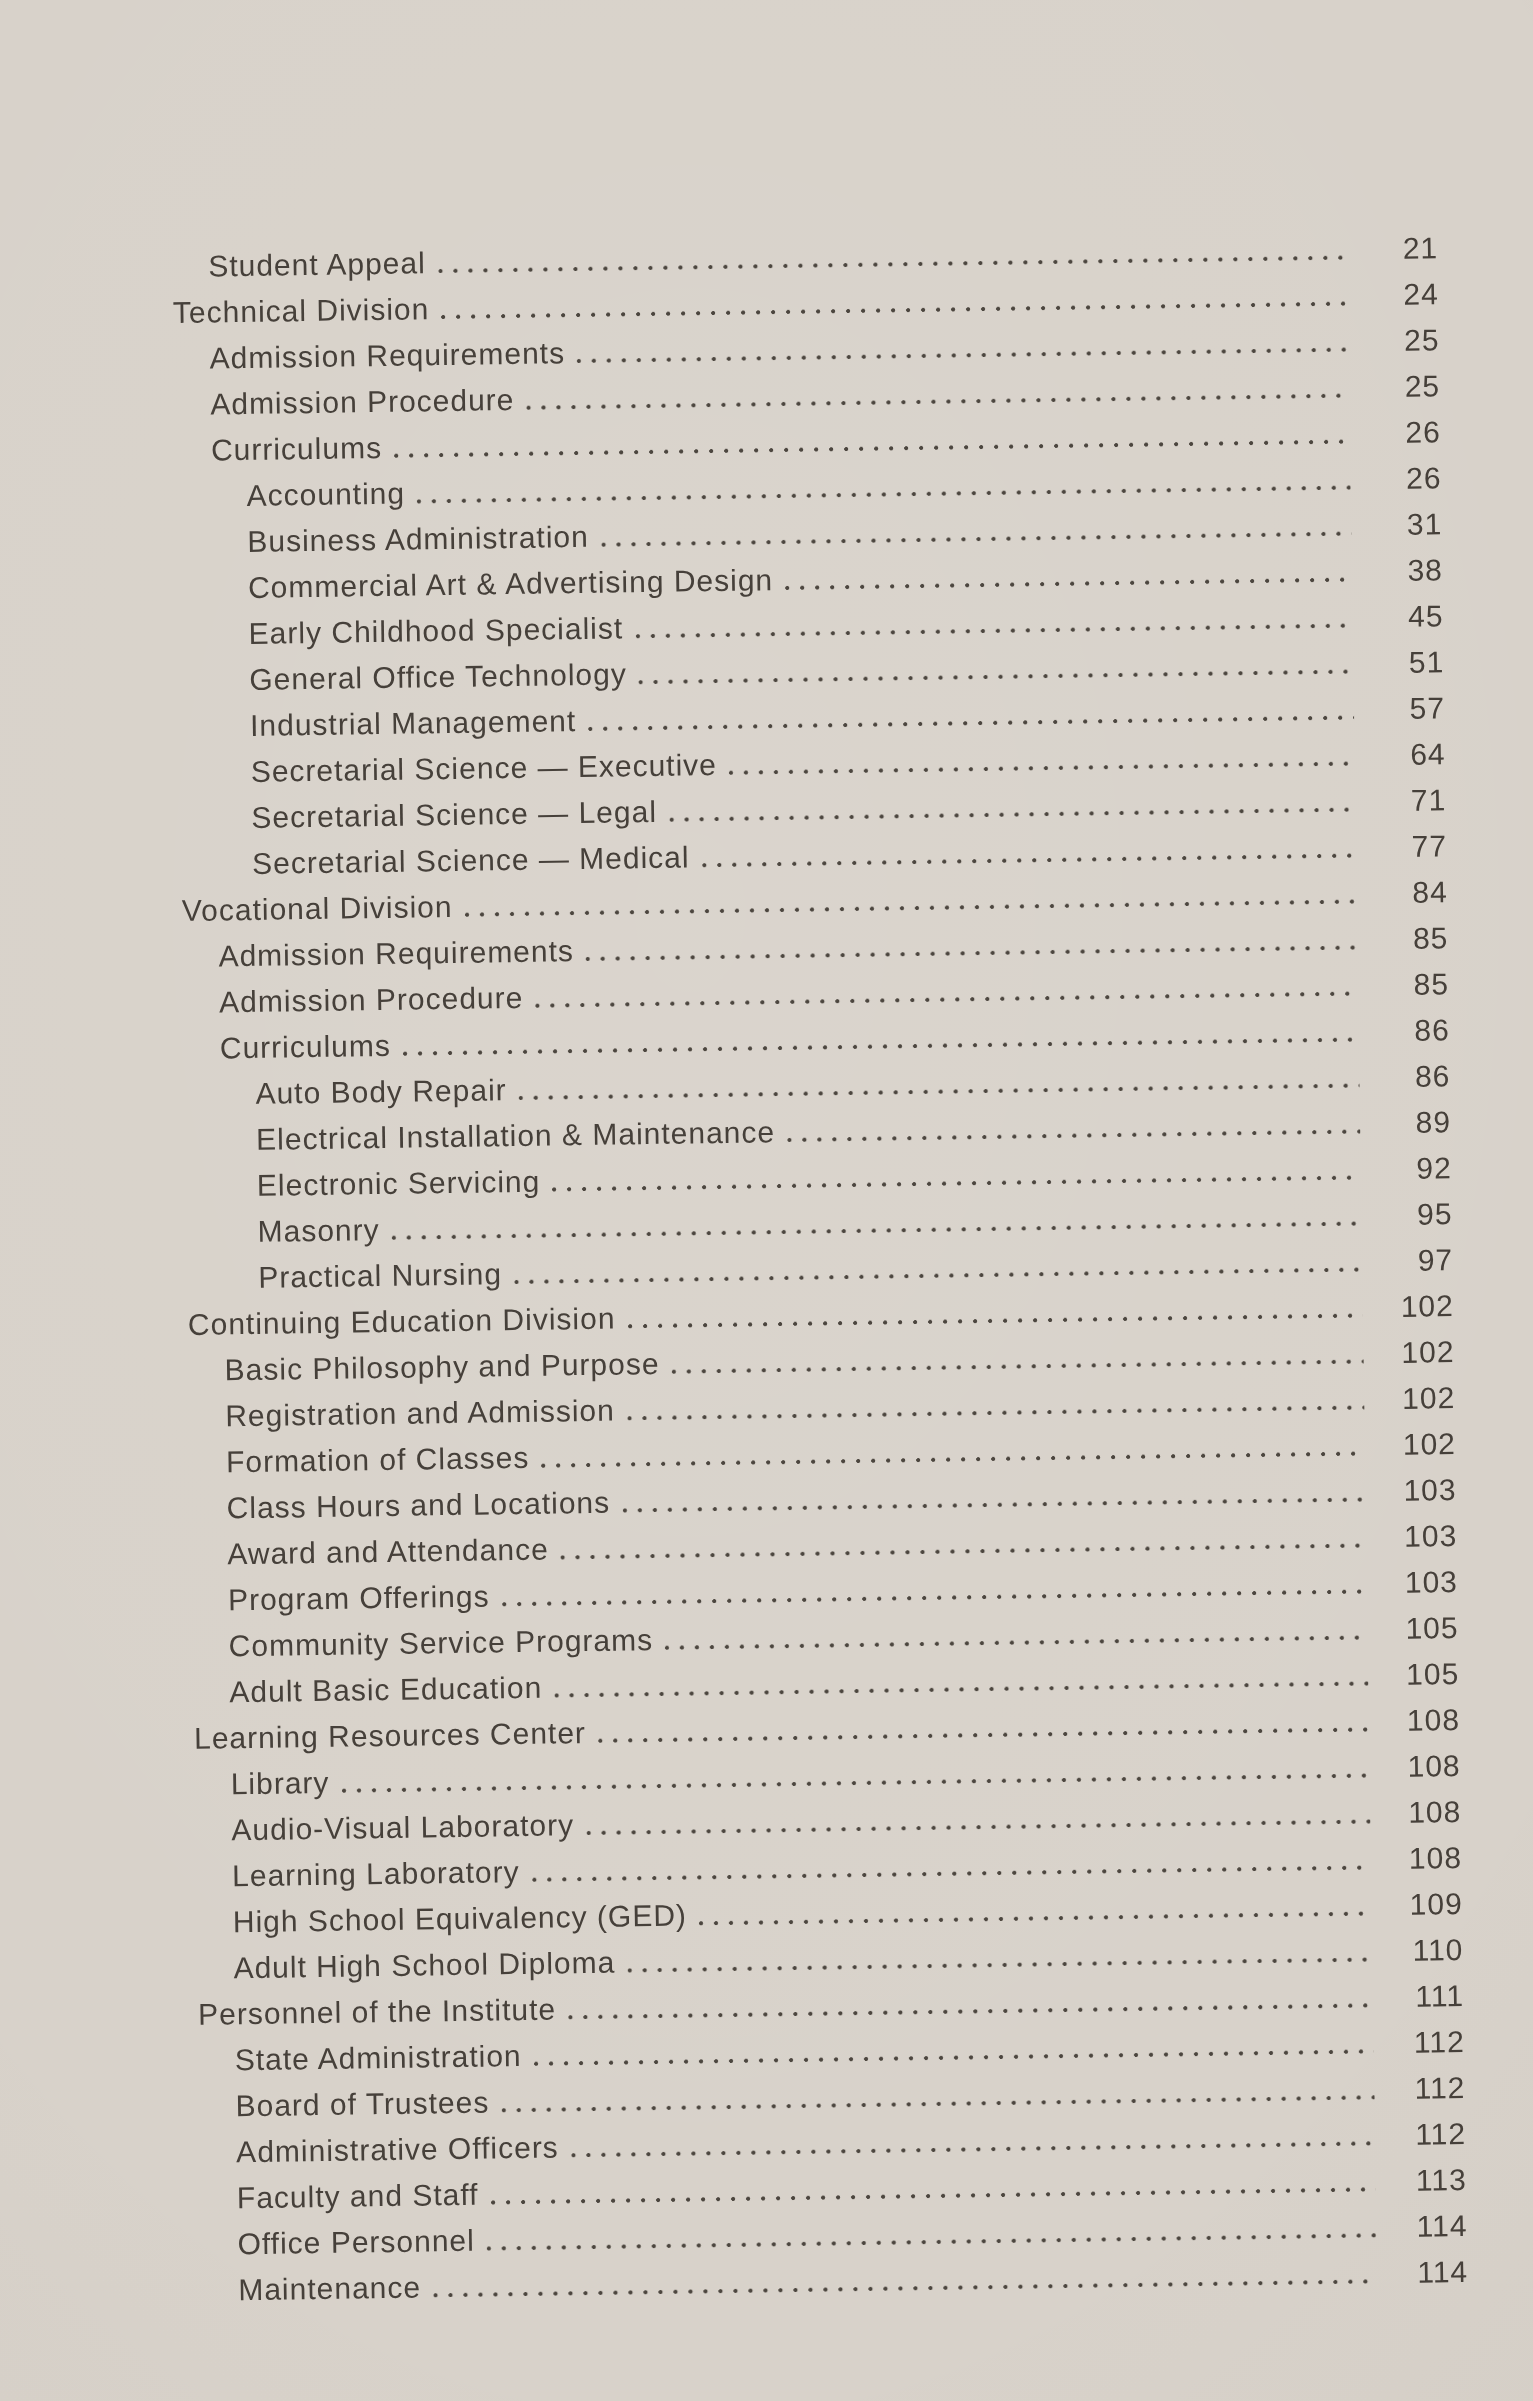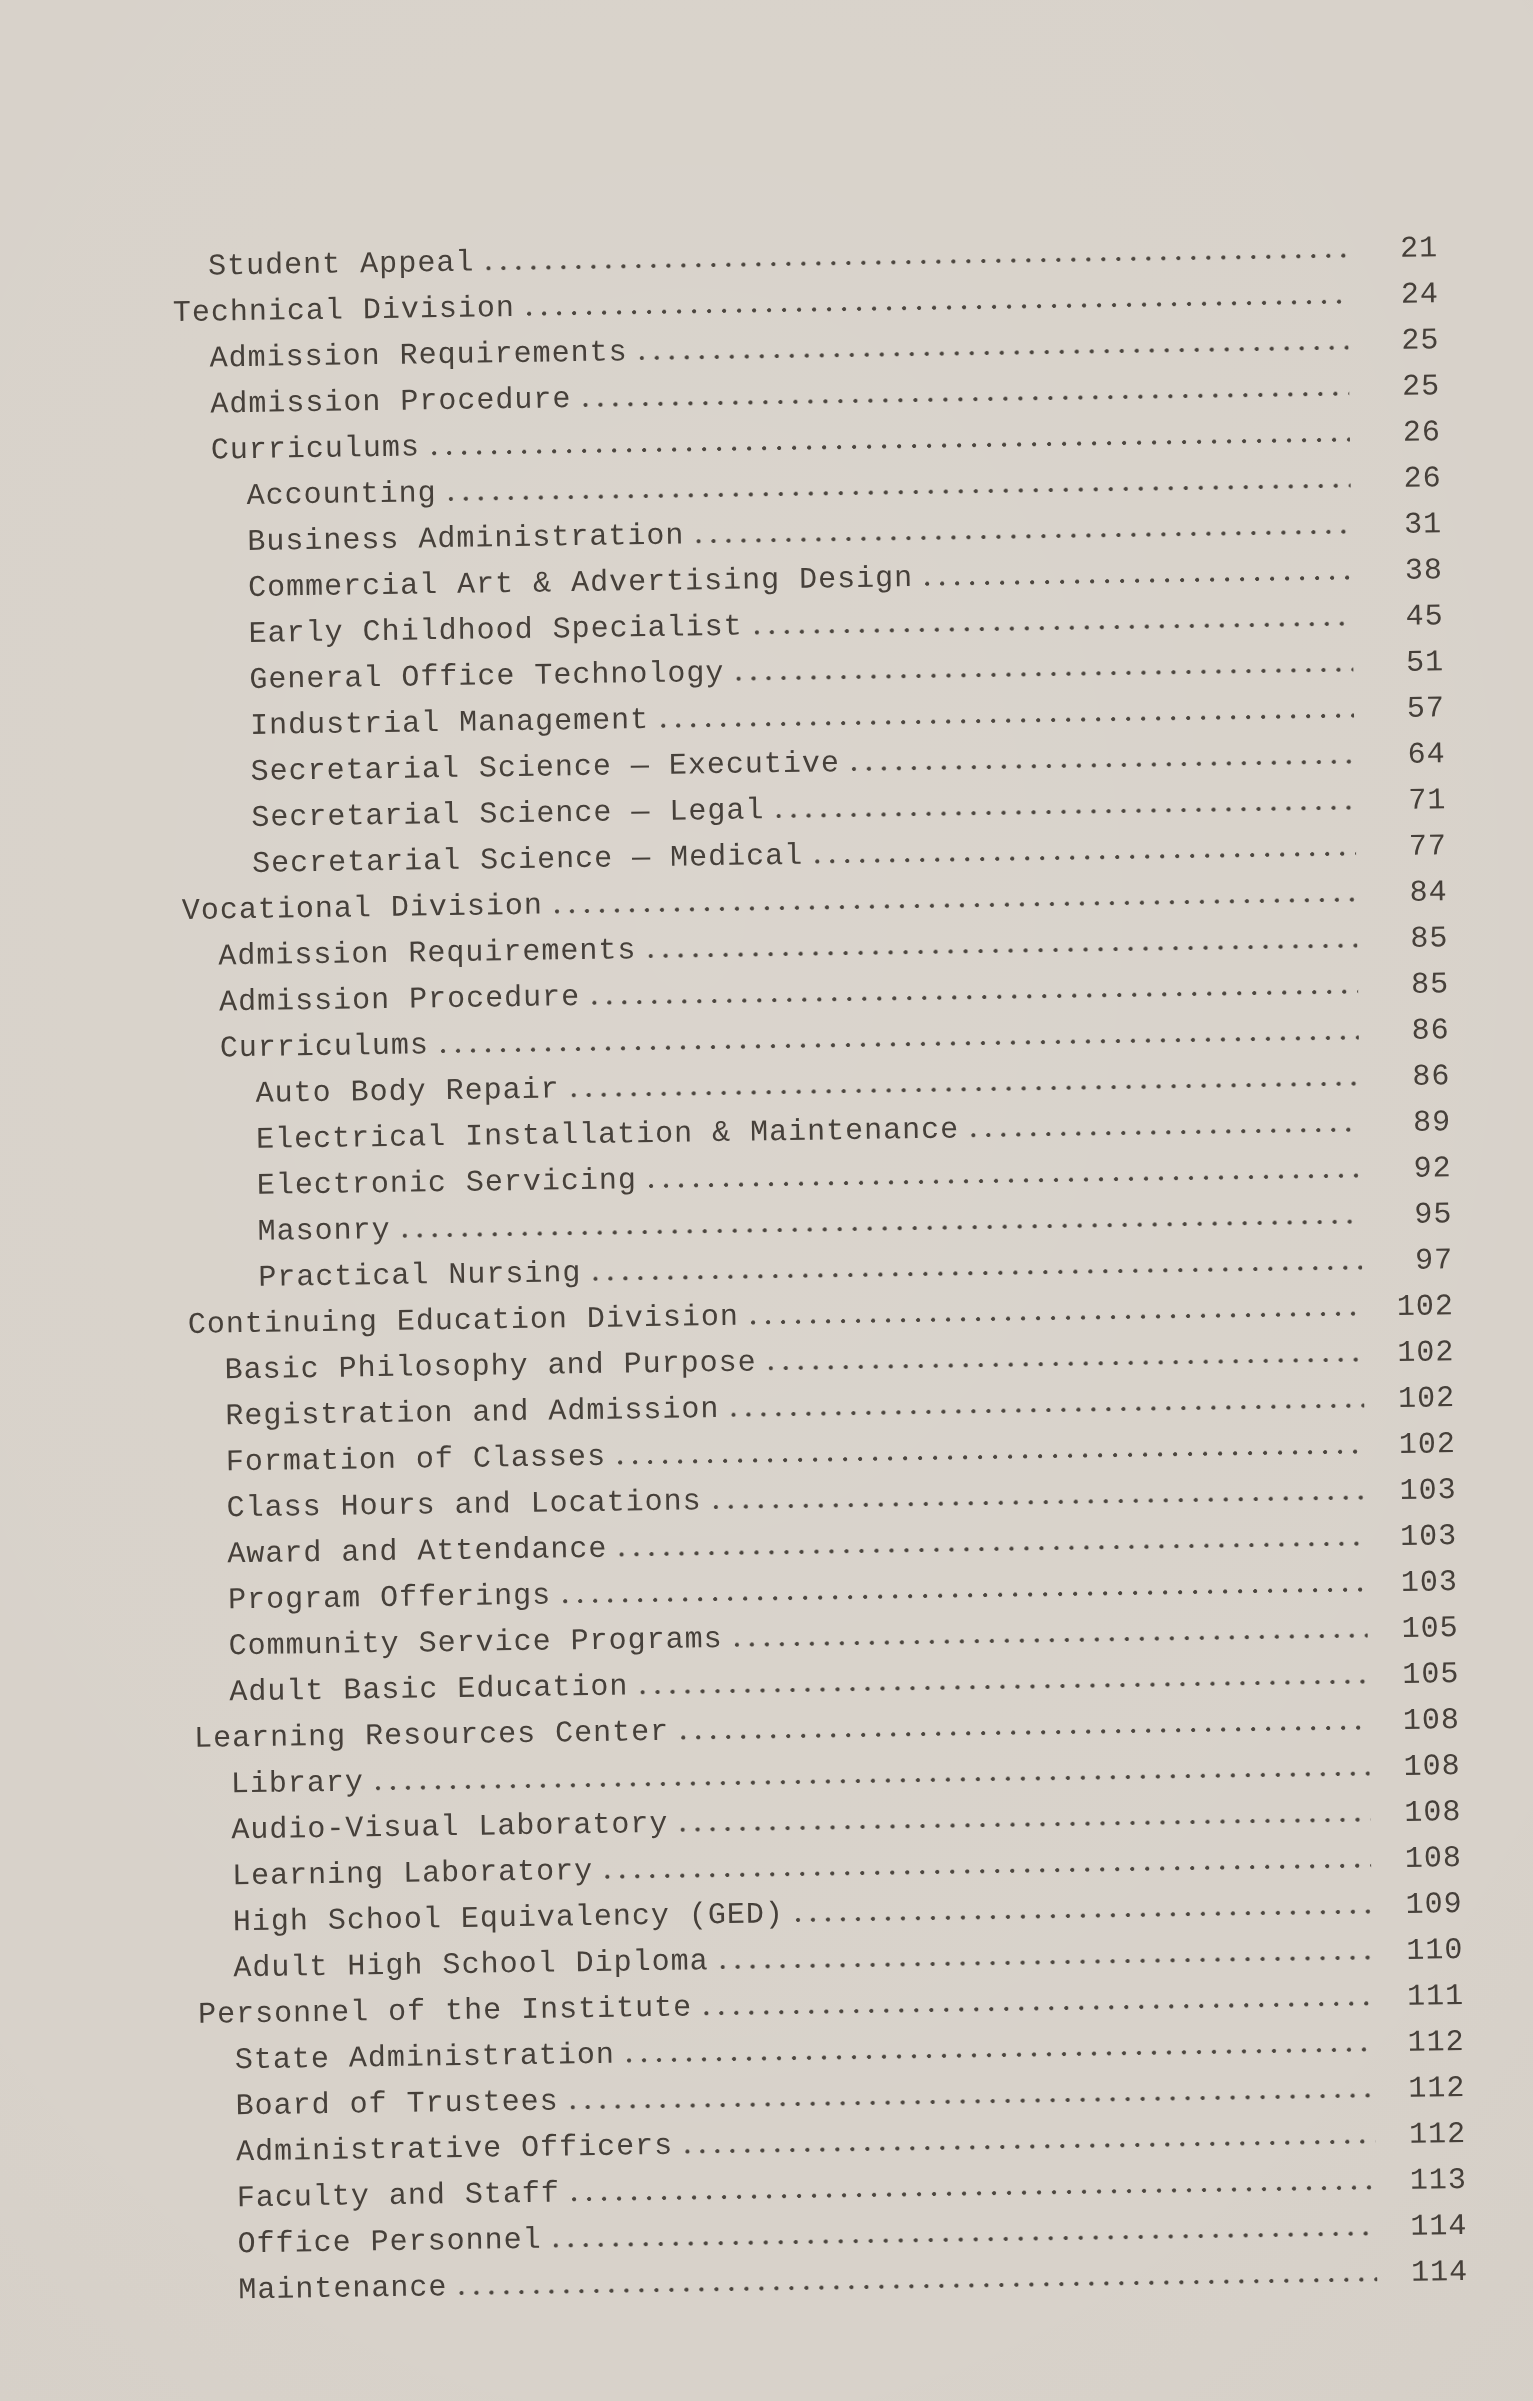--- a/index.html
+++ b/index.html
@@ -20,21 +20,20 @@
   .paper {
     position: relative;
     width: 100%;
     height: 100%;
     background:
       radial-gradient(130% 120% at 45% 38%,
         rgba(255,255,255,0.06) 0%,
         rgba(255,255,255,0.00) 50%,
         rgba(60,50,40,0.05) 100%),
       var(--paper);
-    font-family: Liberation Mono, monospace;
   }
   .toc {
     position: absolute;
     left: 172px;
     top: 250px;
     width: 1266px;
     transform: rotate(-0.85deg);
     transform-origin: 0 0;
     color: var(--ink);
   }

